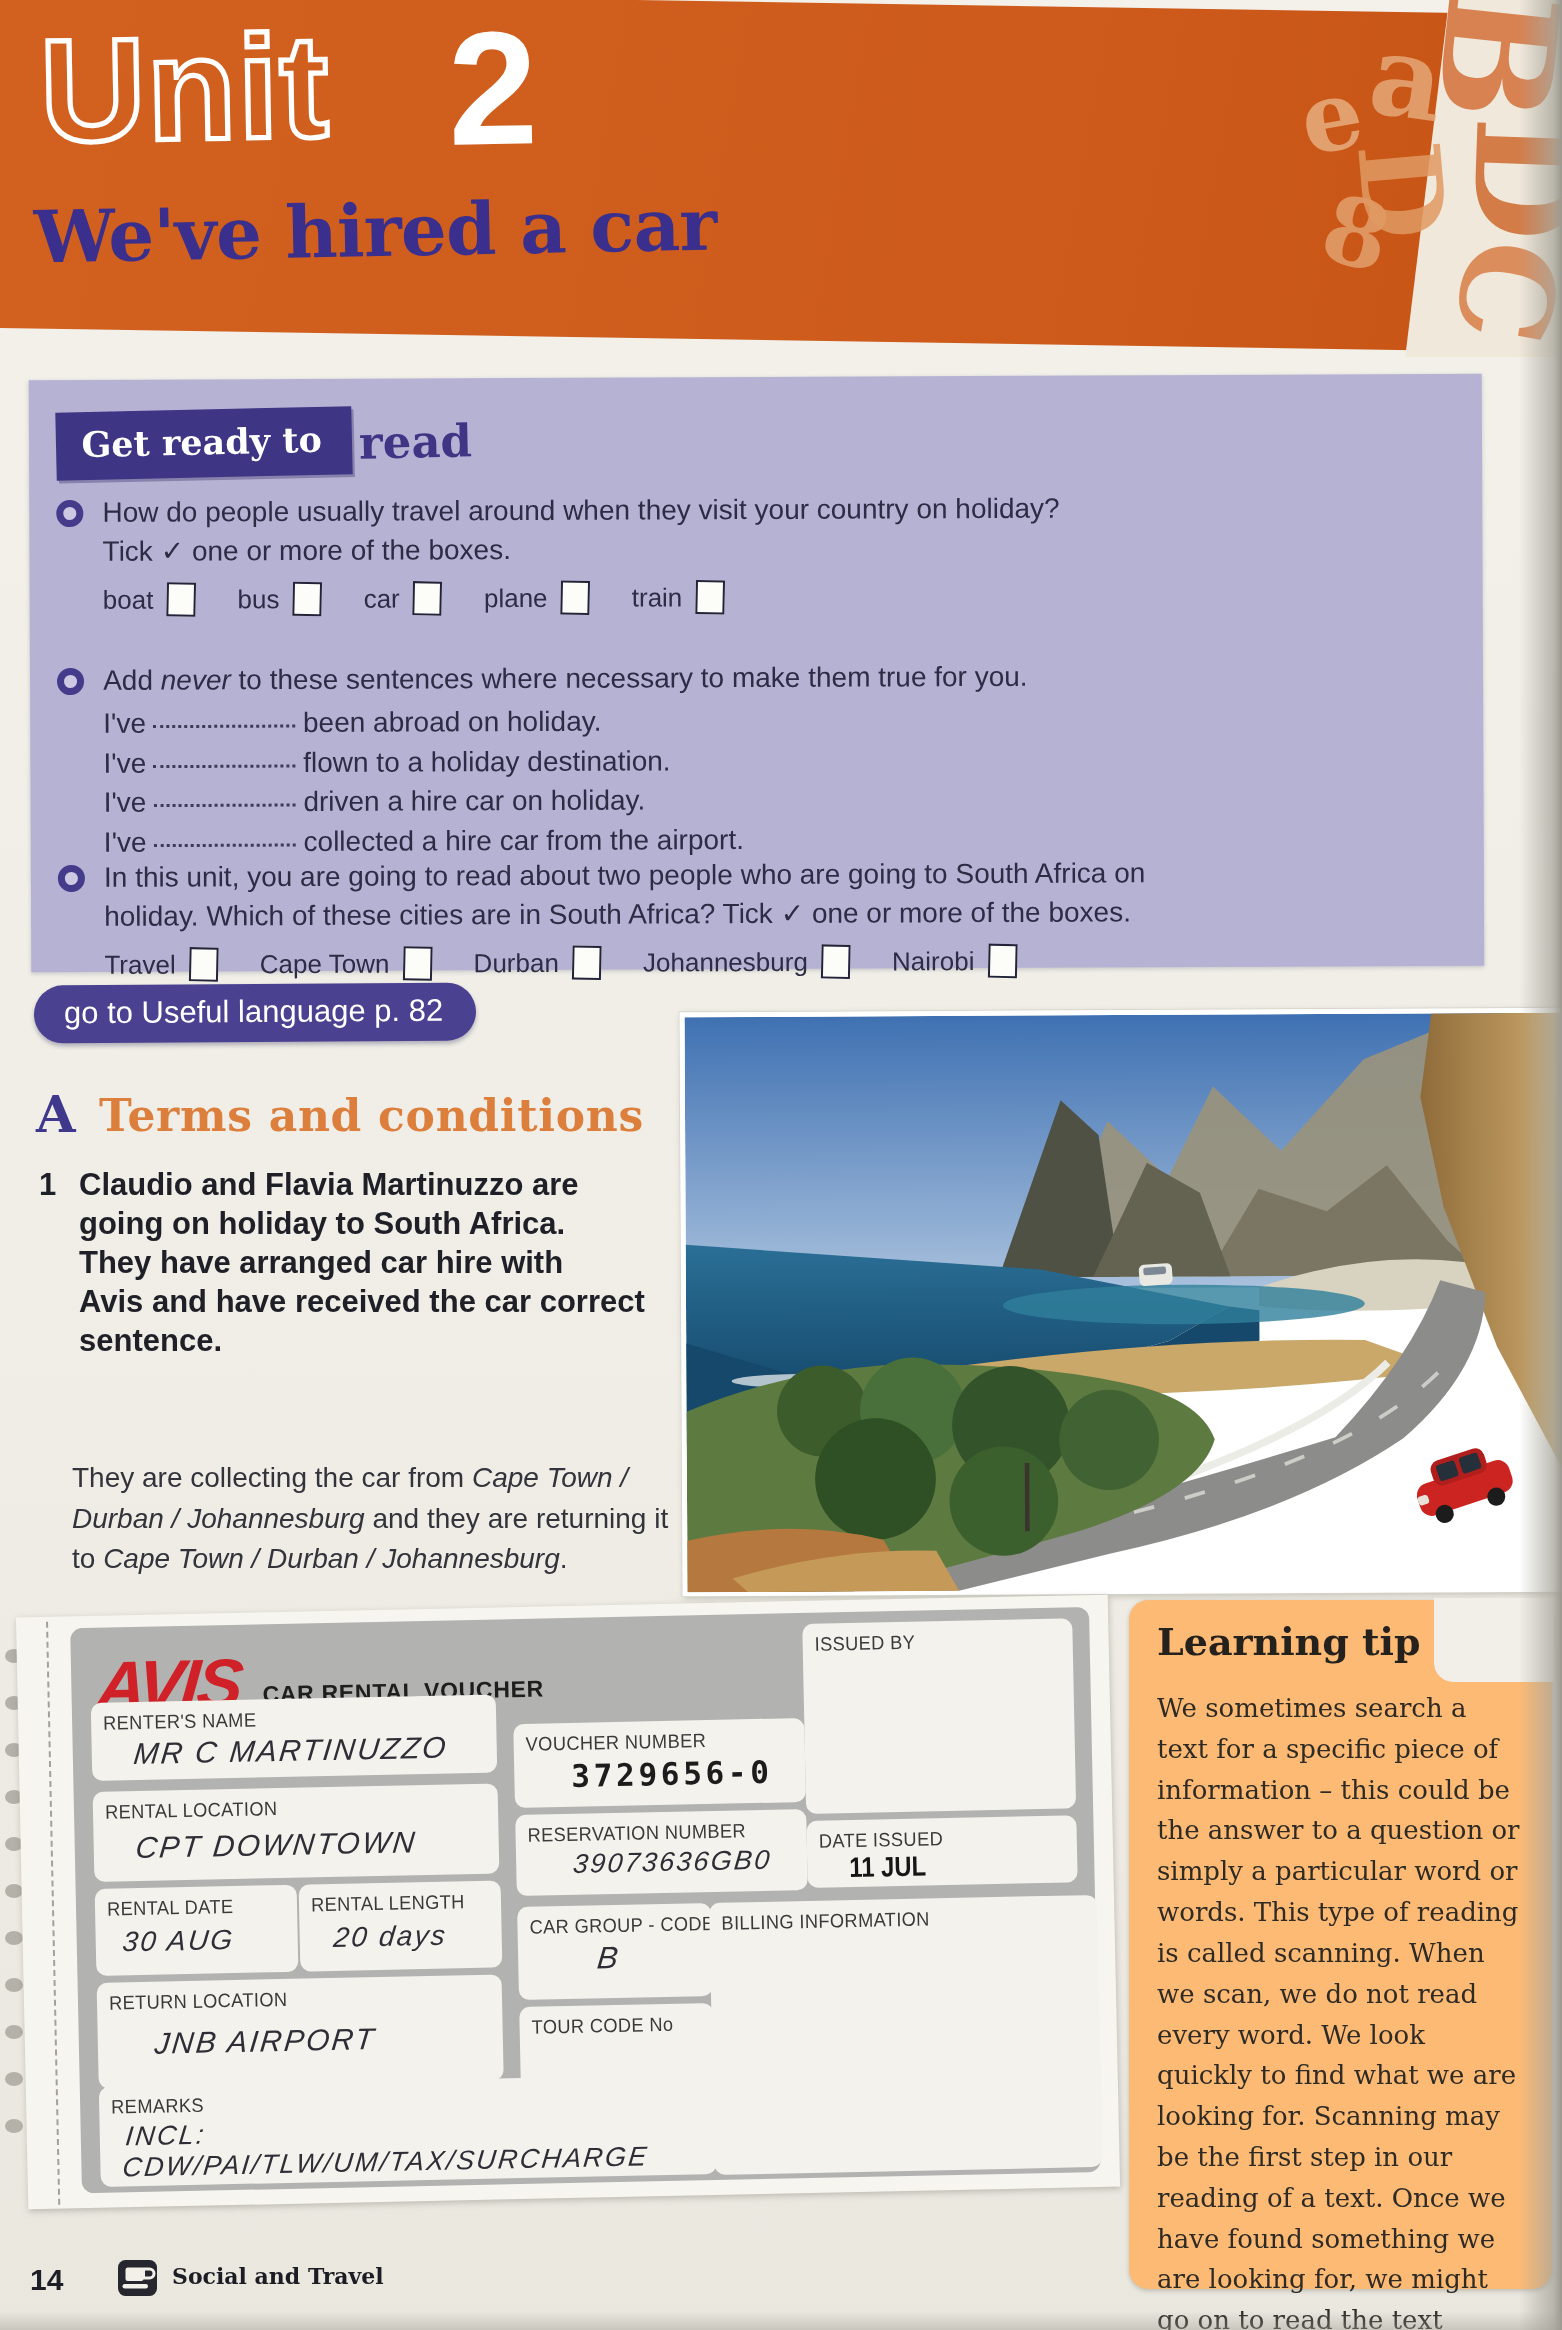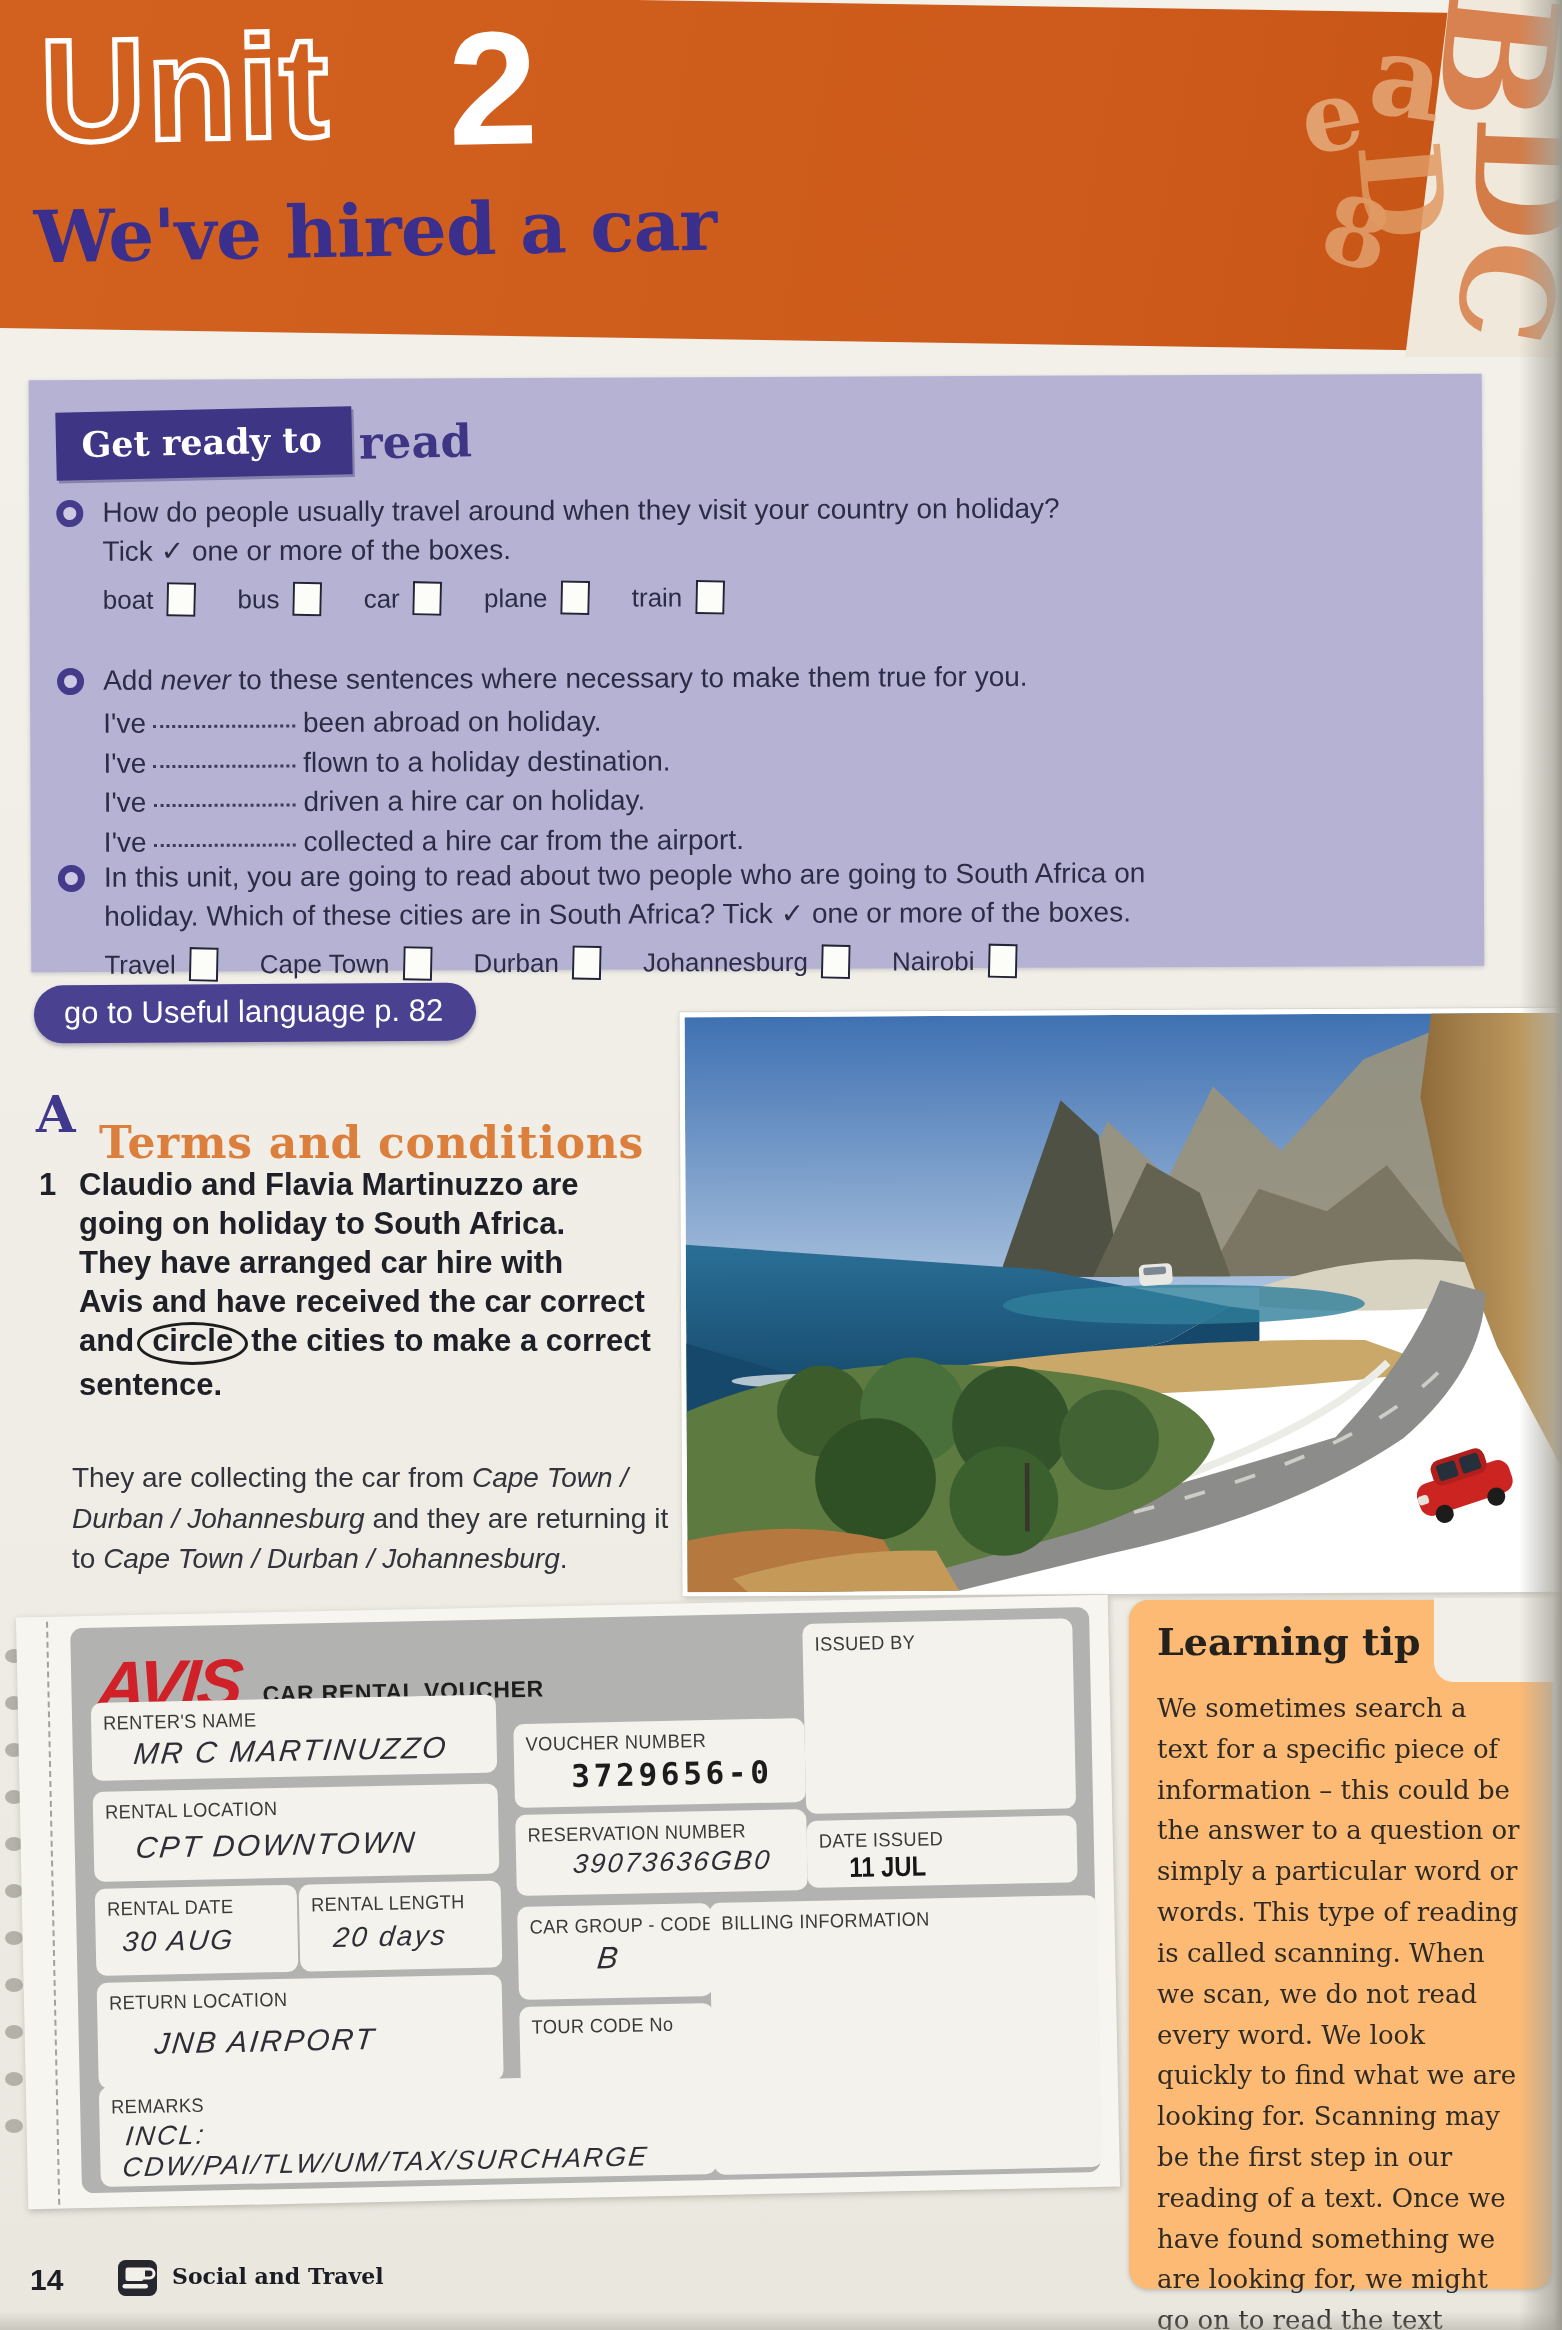--- a/index.html
+++ b/index.html
@@ -62,21 +62,21 @@
     box-shadow:0 3px 4.5px rgba(60,55,100,.35);transform:rotate(-0.4deg);}
   
   .photo{position:absolute;left:681px;top:1010px;width:875px;height:575px;
     background:#ffffff;padding:4.5px;box-shadow:0 0 0 0.7px #d5d2c7, 1.5px 2.2px 6px rgba(90,88,80,.3);
     transform:rotate(-0.3deg);}
   .photo svg{display:block;width:100%;height:100%;}
   
   .secA-letter{position:absolute;left:36px;top:1084px;font-family:"DejaVu Serif",serif;
     font-weight:700;font-size:51px;color:#3f388c;}
   .secA-title{position:absolute;left:99px;top:1090px;font-family:"DejaVu Serif",serif;
-    font-weight:700;font-size:44px;color:#dd7f3c;letter-spacing:0.7px;margin-top:27px;}
+    font-weight:700;font-size:44px;color:#dd7f3c;letter-spacing:0.7px;}
   .ex-num{position:absolute;left:39px;top:1167px;font-size:31px;font-weight:700;color:#1f1f28;}
   .ex-task{position:absolute;left:79px;top:1165px;width:605px;font-size:31px;line-height:1.26;
     font-weight:700;color:#1f1f28;}
   .circled{display:inline-block;border:3px solid #1d1d1d;border-radius:50%;
     padding:0 12px 4.5px 12px;margin:0 3px;line-height:1.05;}
   .ex-answer{position:absolute;left:72px;top:1458px;width:627px;font-size:28px;
     line-height:1.45;font-weight:400;color:#33333c;}
   
   .voucher-paper{position:absolute;left:22.4px;top:1606px;width:1092px;height:592px;
     background:#f7f5ef;box-shadow:0.7px 2.2px 6px rgba(100,98,90,.35);
@@ -250,21 +250,20 @@
 
 <div class="secA-letter">A</div>
 <div class="secA-title">Terms and conditions</div>
 
 <div class="ex-num">1</div>
 <div class="ex-task">
   <div>Claudio and Flavia Martinuzzo are</div>
   <div>going on holiday to South Africa.</div>
   <div>They have arranged car hire with</div>
   <div>Avis and have received the car correct</div>
-  <div><span>and</span><span class="circled">circle</span><span>the cities to make a correct</span></div>
   <div>sentence.</div>
 </div>
 <div class="ex-answer">
   <span>They are collecting the car from </span><span class="ital">Cape Town / Durban / Johannesburg</span><span> and they are returning it to </span><span class="ital">Cape Town / Durban / Johannesburg</span><span>.</span>
 </div>
 
 <div class="holes">
   <i></i>
     <i></i>
     <i></i>

